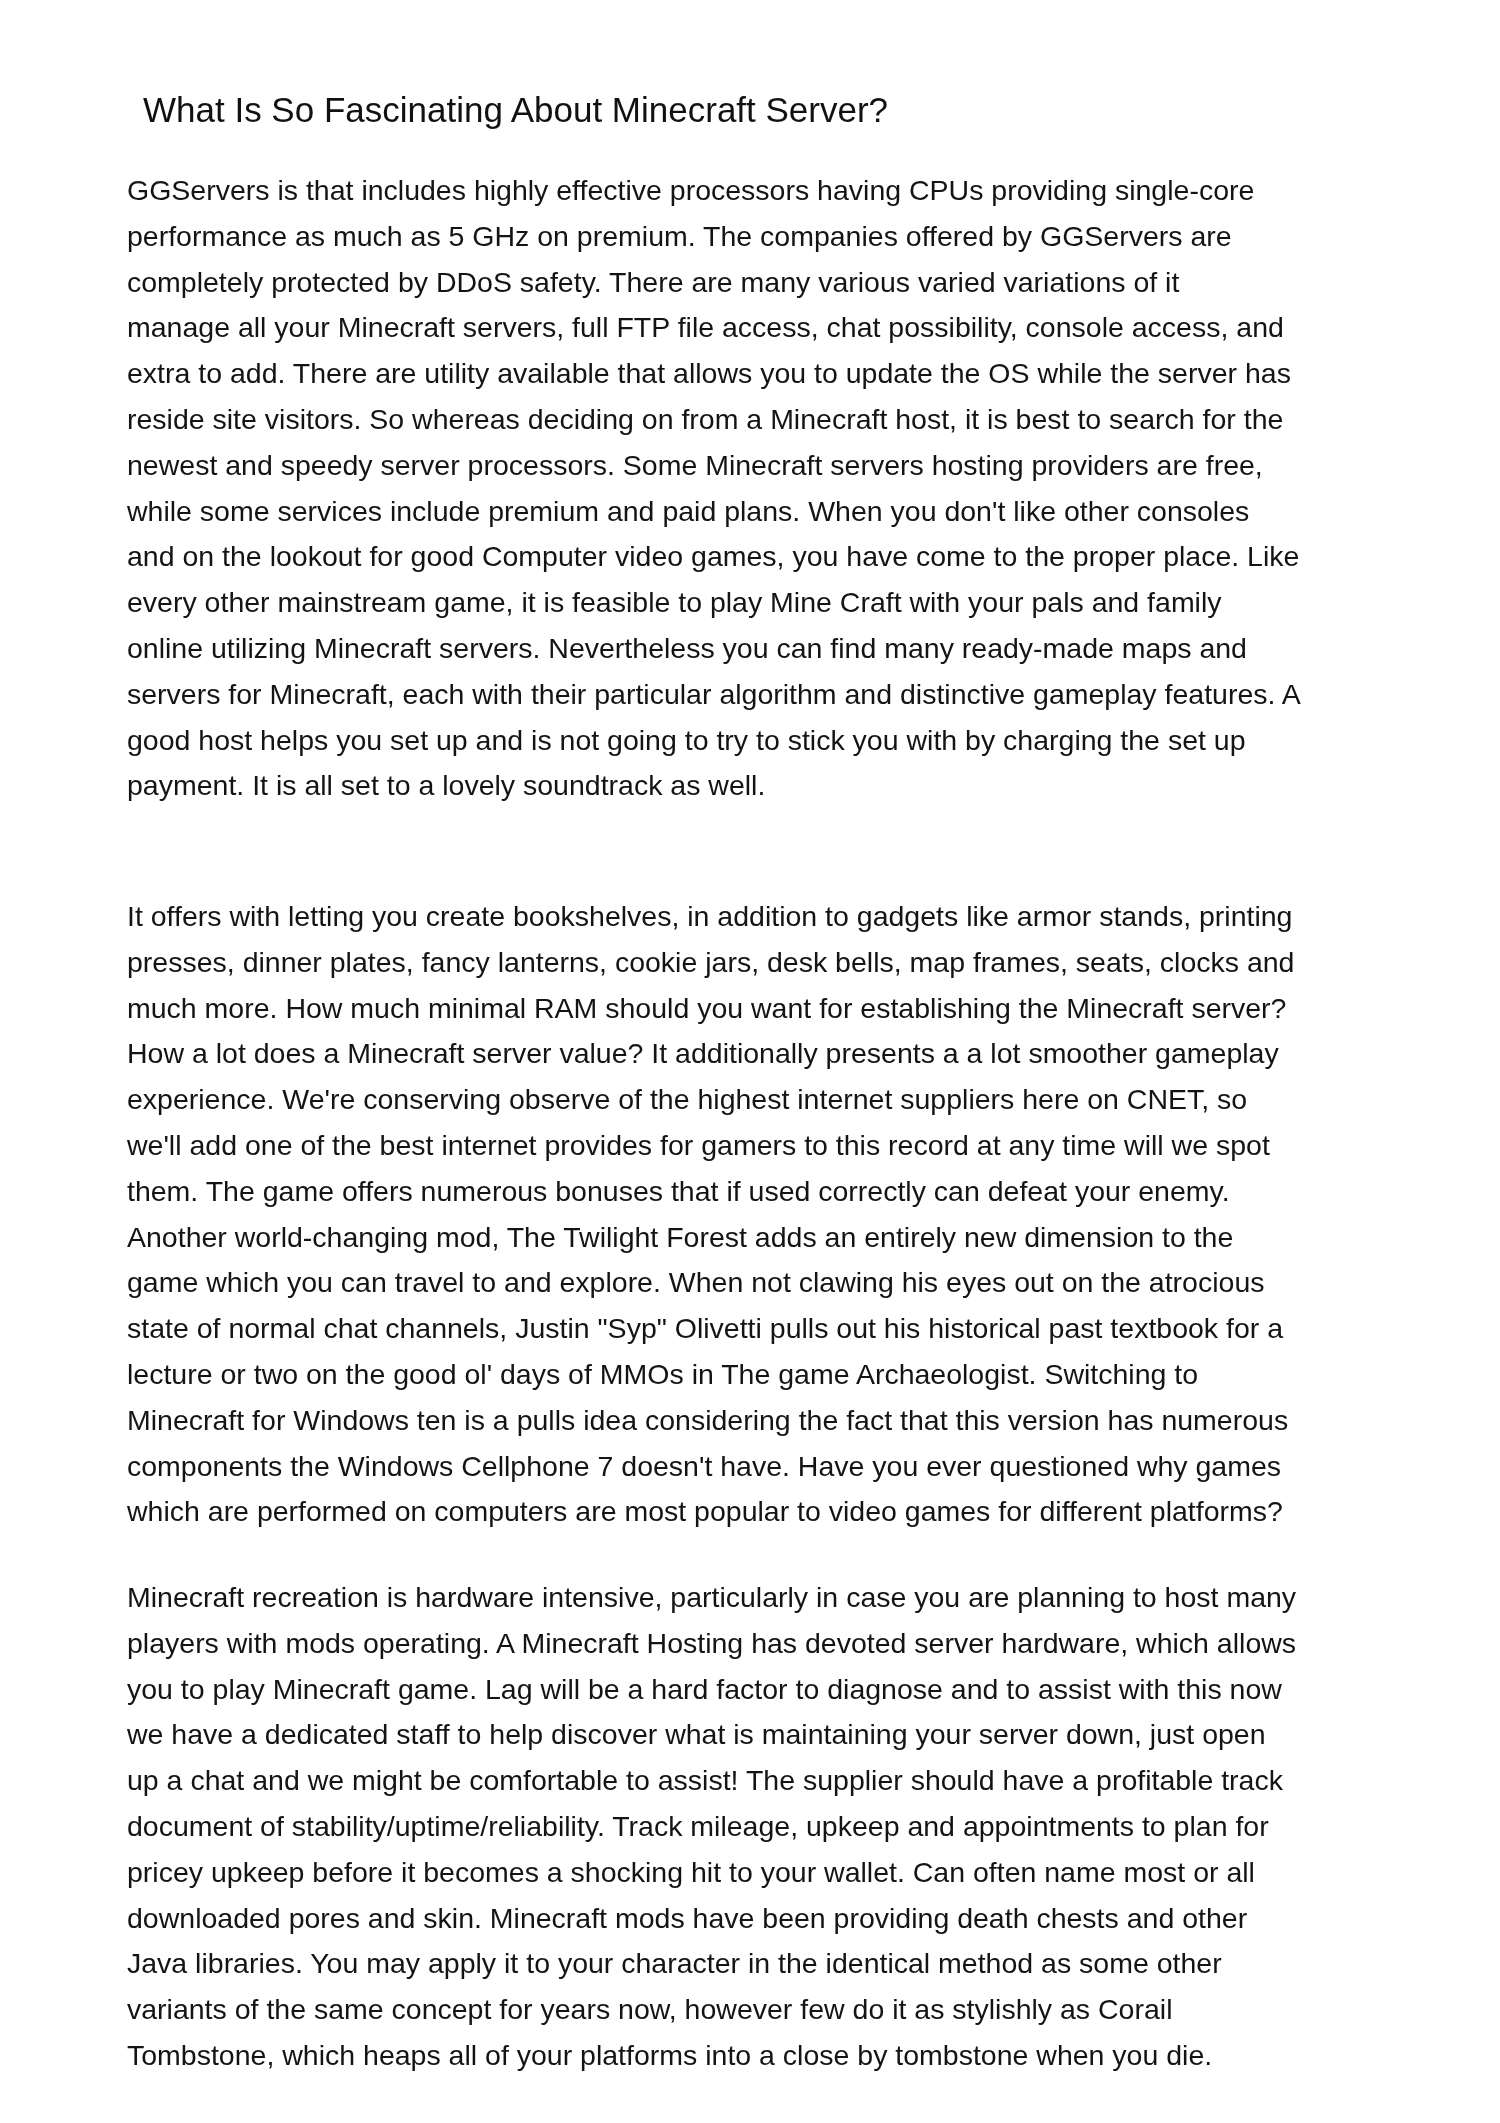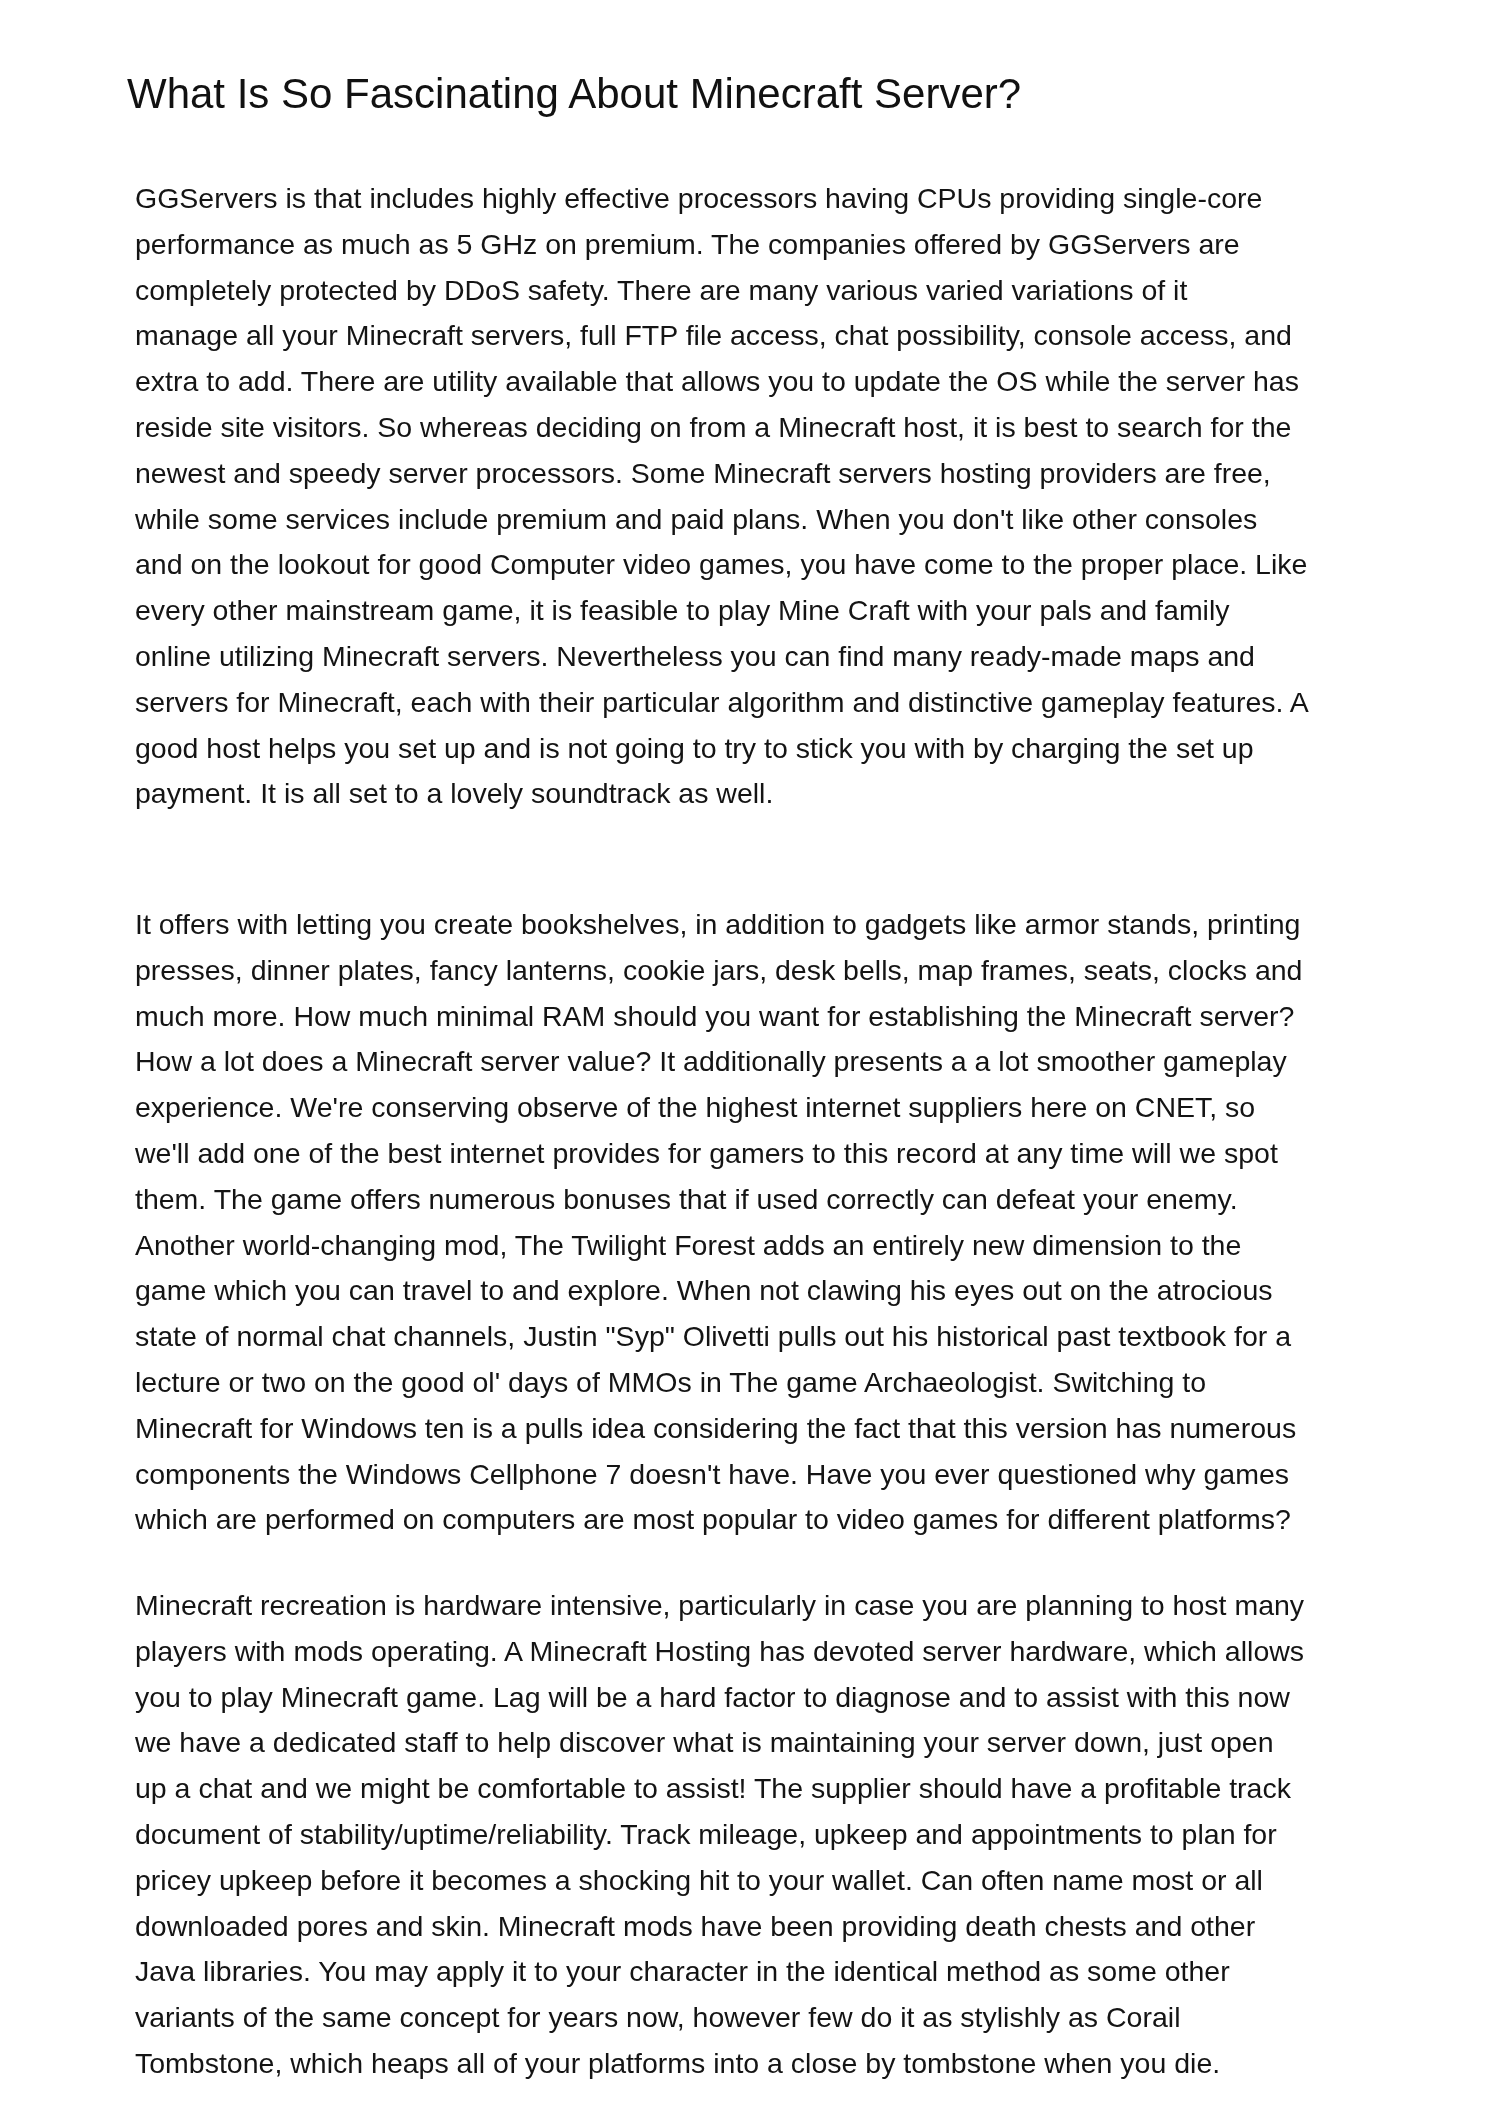--- a/index.html
+++ b/index.html
@@ -18,31 +18,31 @@
     .page {
       position: absolute;
       left: 127px;
       top: 0;
       width: 1280px;
     }
     .title {
       position: absolute;
       top: 66px;
       left: 0;
-      margin: 0;
-      font-size: 42px;
+      margin: 16px;
+      font-size: 35px;
       font-weight: normal;
       line-height: 56px;
       white-space: nowrap;
       color: #111111;
     }
     .para {
       position: absolute;
       left: 0;
-      margin: 8px;
+      margin: 0;
       font-size: 28.5px;
       line-height: 45.8px;
       color: #141414;
     }
     .para .line {
       display: block;
       white-space: nowrap;
     }
     #p1 { top: 168px; }
     #p2 { top: 894px; }

